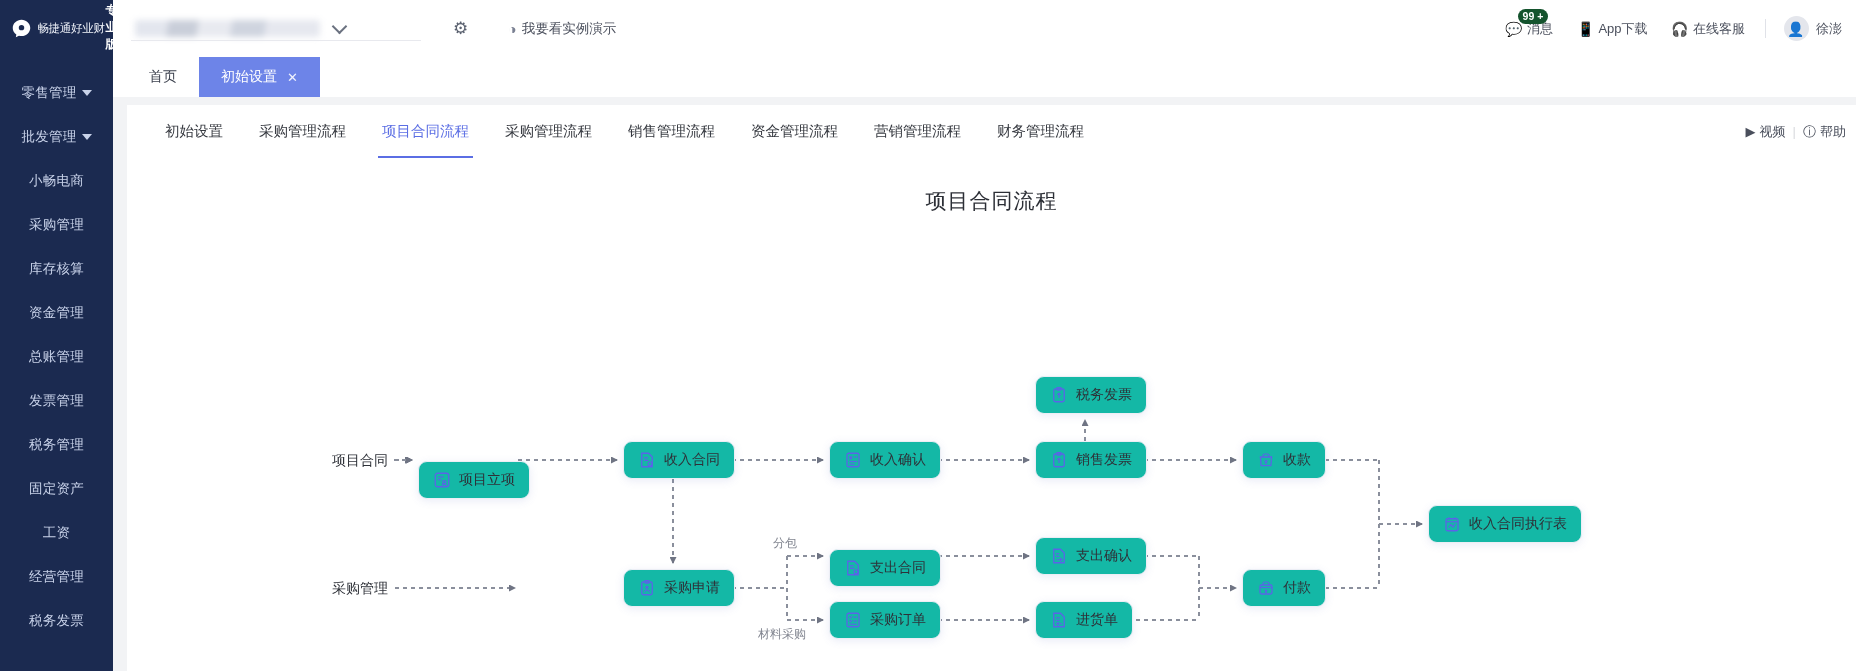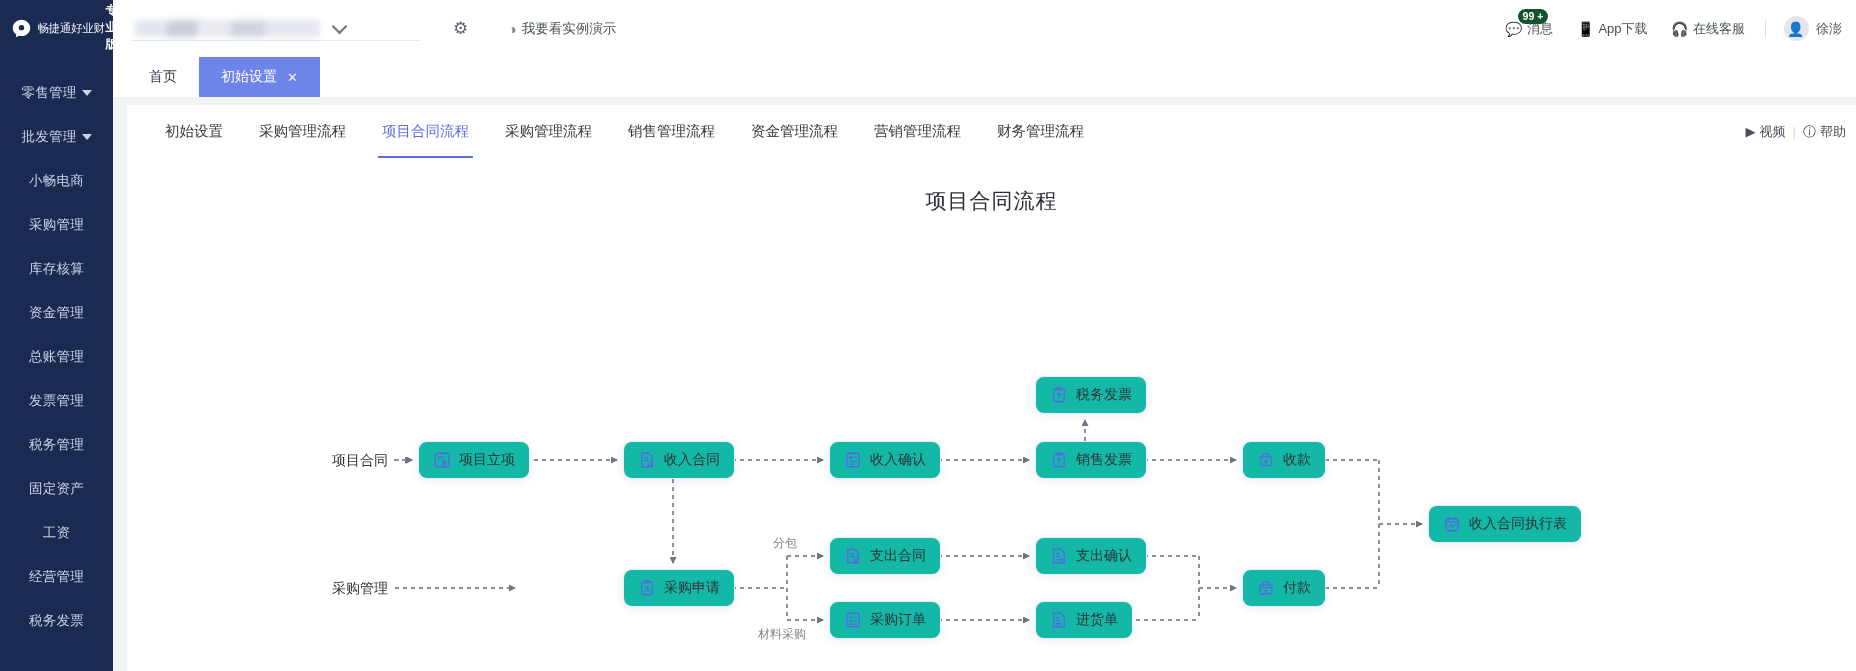--- a/index.html
+++ b/index.html
@@ -300,21 +300,21 @@
             <line x1="1252" y1="419" x2="1295" y2="419"></line>
           </g>
         </svg>
 
         <div class="rowlabel" style="left:205px; top:347px;">项目合同</div>
         <div class="rowlabel" style="left:205px; top:475px;">采购管理</div>
 
         <div class="edgelabel" style="left:646px; top:430px;">分包</div>
         <div class="edgelabel" style="left:631px; top:521px;">材料采购</div>
 
-        <div class="node" style="left:291px; top:336px;">
+        <div class="node" style="left:291px; top:356px;">
           <svg class="ico" viewBox="0 0 24 24">
             <rect x="3" y="3" width="18" height="18" rx="3" fill="none" stroke="#5b63e8" stroke-width="1.7"></rect>
             <line x1="6.5" y1="8" x2="14" y2="8" stroke="#5b63e8" stroke-width="1.7"></line>
             <line x1="6.5" y1="11.5" x2="11" y2="11.5" stroke="#5b63e8" stroke-width="1.7"></line>
             <circle cx="15" cy="15" r="2.2" fill="none" stroke="#5b63e8" stroke-width="1.6"></circle>
             <path d="M12 19.5c.6-1.6 1.7-2.4 3-2.4s2.4.8 3 2.4" fill="none" stroke="#5b63e8" stroke-width="1.6"></path>
           </svg>
           <span>项目立项</span>
         </div>
 
@@ -380,21 +380,21 @@
         <div class="node" style="left:496px; top:464px;">
           <svg class="ico" viewBox="0 0 24 24">
             <rect x="5" y="4" width="14" height="17" rx="2.2" fill="none" stroke="#5b63e8" stroke-width="1.7"></rect>
             <rect x="9" y="2" width="6" height="3.4" rx="1" fill="none" stroke="#5b63e8" stroke-width="1.6"></rect>
             <circle cx="12" cy="11" r="2" fill="#5b63e8"></circle>
             <path d="M8.5 17.5c.7-2 2-3 3.5-3s2.8 1 3.5 3" fill="none" stroke="#5b63e8" stroke-width="1.5"></path>
           </svg>
           <span>采购申请</span>
         </div>
 
-        <div class="node" style="left:702px; top:432px;">
+        <div class="node" style="left:702px; top:444px;">
           <svg class="ico" viewBox="0 0 24 24">
             <path d="M5 3h9l5 5v13H5z" fill="none" stroke="#5b63e8" stroke-width="1.7"></path>
             <line x1="8" y1="9" x2="13" y2="9" stroke="#5b63e8" stroke-width="1.7"></line>
             <line x1="8" y1="12.5" x2="14" y2="12.5" stroke="#5b63e8" stroke-width="1.7"></line>
             <circle cx="16" cy="17" r="2.6" fill="none" stroke="#5b63e8" stroke-width="1.6"></circle>
           </svg>
           <span>支出合同</span>
         </div>
 
         <div class="node" style="left:908px; top:432px;">

